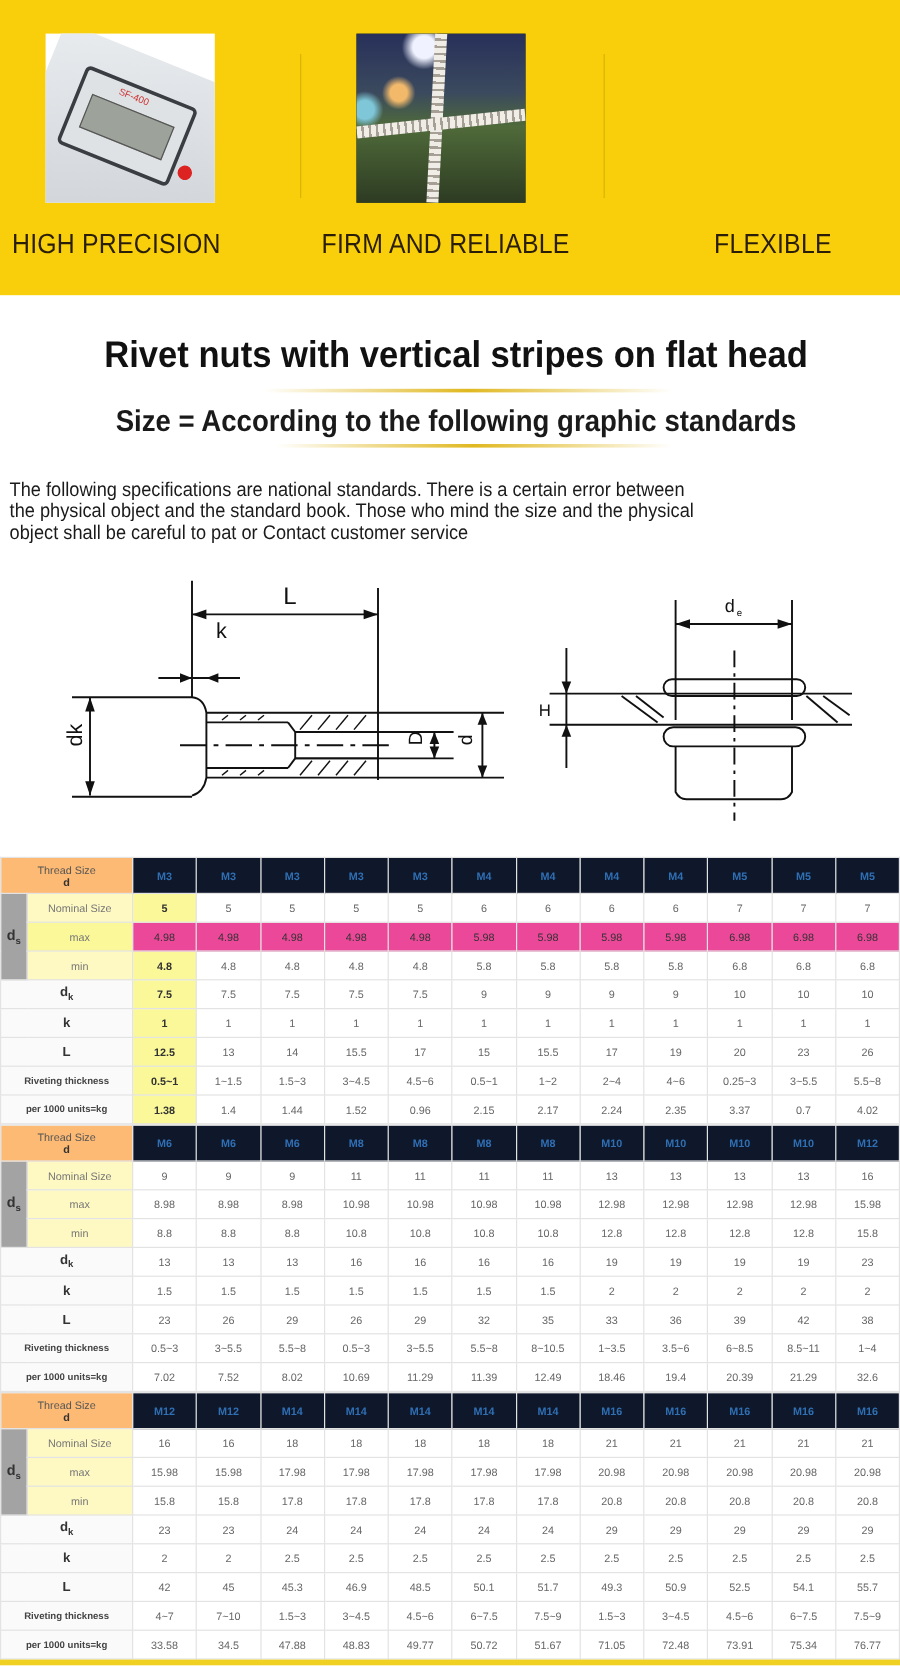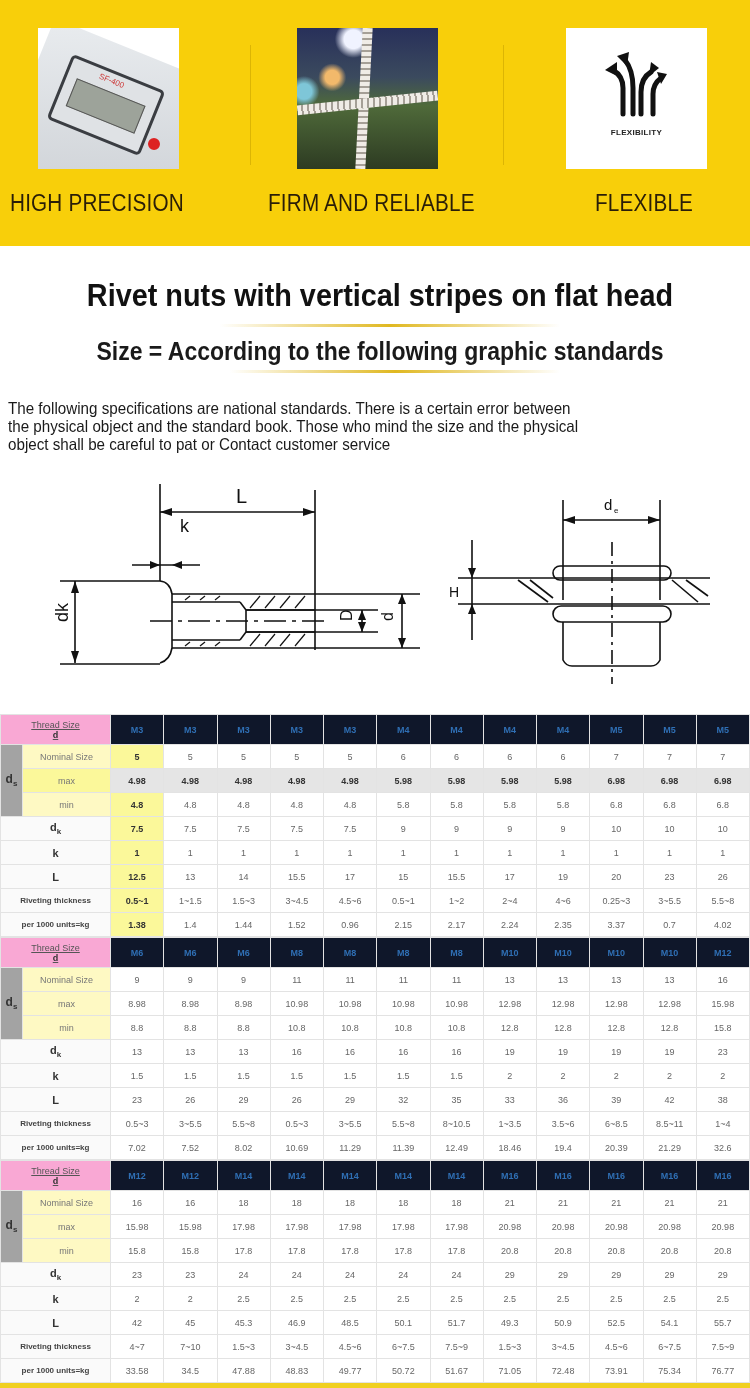--- a/index.html
+++ b/index.html
@@ -48,31 +48,31 @@
   .diagram { position: absolute; left: 0; top: 470px; width: 750px; height: 230px; }
 
   
   .spec-block { position: absolute; left: 0; width: 750px; }
   .spec-block.b1 { top: 714px; }
   .spec-block.b2 { top: 937px; }
   .spec-block.b3 { top: 1160px; }
   table.spec { border-collapse: collapse; width: 750px; table-layout: fixed; font-family: "Liberation Sans", sans-serif; }
   table.spec td { border: 1px solid #e3e3e3; text-align: center; font-size: 9px; color: #666; height: 24px; padding: 0; }
   table.spec tr.head td { height: 30px; background: #0f172a; }
-  table.spec tr.head td.th-label { background: #f9a8d4; color: #555; font-size: 9px; line-height: 10px; text-decoration: underline; }
+  table.spec tr.head td.th-label { background: #fdba74; color: #555; font-size: 9px; line-height: 10px; }
   table.spec tr.head td.th-label b { display: block; font-size: 9px; color: #333; }
   table.spec tr.head td.size { color: #2f6fb4; font-weight: bold; font-size: 9px; }
   table.spec td.ds { font-weight: bold; font-size: 12px; color: #333; background: #a3a3a3; width: 22px; }
   table.spec td.ds sub { font-size: 8px; }
   table.spec td.sublabel { color: #777; font-size: 9px; background: #fef9c3; }
   table.spec td.rowlabel { color: #333; font-weight: bold; font-size: 11px; background: #fafafa; }
   table.spec td.rowlabel.small { font-size: 8px; color: #444; text-align: center; }
   table.spec td.rowlabel sub { font-size: 8px; }
   table.spec td.hl { background: #fbf89a; color: #333; font-weight: bold; }
-  table.spec tr.hlrow td.v { background: #e5e5e5; color: #333; font-weight: bold; }
+  table.spec tr.hlrow td.v { background: #ec4899; color: #333; font-weight: normal; }
   table.spec tr.hlrow td.sublabel { background: #fbf89a; }
 
   .bottom-strip { position: absolute; left: 0; top: 1383px; width: 750px; height: 5px; background: #f0d020; }
 </style>
 </head>
 <body>
 
 <div class="banner">
   <div class="panel p1">
     <div class="scale-body"></div>
@@ -82,37 +82,20 @@
     </div>
     <div class="scale-btn"></div>
   </div>
   <div class="divider" style="left:250px"></div>
   <div class="panel p2">
     <div class="net-bg"></div>
     <div class="rope-v"></div>
     <div class="rope-h"></div>
   </div>
   <div class="divider" style="left:503px"></div>
-  <div class="panel p3">
-    <svg class="flex-icon" viewBox="0 0 70 70">
-      <g fill="none" stroke="#111" stroke-width="5" stroke-linecap="round">
-        <path d="M22 66 V40 Q22 28 12 22"></path>
-        <path d="M32 66 V40 Q32 22 24 12"></path>
-        <path d="M40 66 V44 Q40 30 50 24"></path>
-        <path d="M52 66 V46 Q52 36 60 30"></path>
-      </g>
-      <g fill="#111">
-        <polygon points="4,22 16,14 16,28"></polygon>
-        <polygon points="16,8 28,4 26,18"></polygon>
-        <polygon points="58,20 50,14 48,28"></polygon>
-        <polygon points="66,26 56,24 60,36"></polygon>
-      </g>
-    </svg>
-    <div class="flex-label">FLEXIBILITY</div>
-  </div>
   <div class="caption c1">HIGH PRECISION</div>
   <div class="caption c2">FIRM AND RELIABLE</div>
   <div class="caption c3">FLEXIBLE</div>
 </div>
 
 <h1 class="title">Rivet nuts with vertical stripes on flat head</h1>
 <div class="gold-line l1"></div>
 <h2 class="subtitle">Size = According to the following graphic standards</h2>
 <div class="gold-line l2"></div>
 

